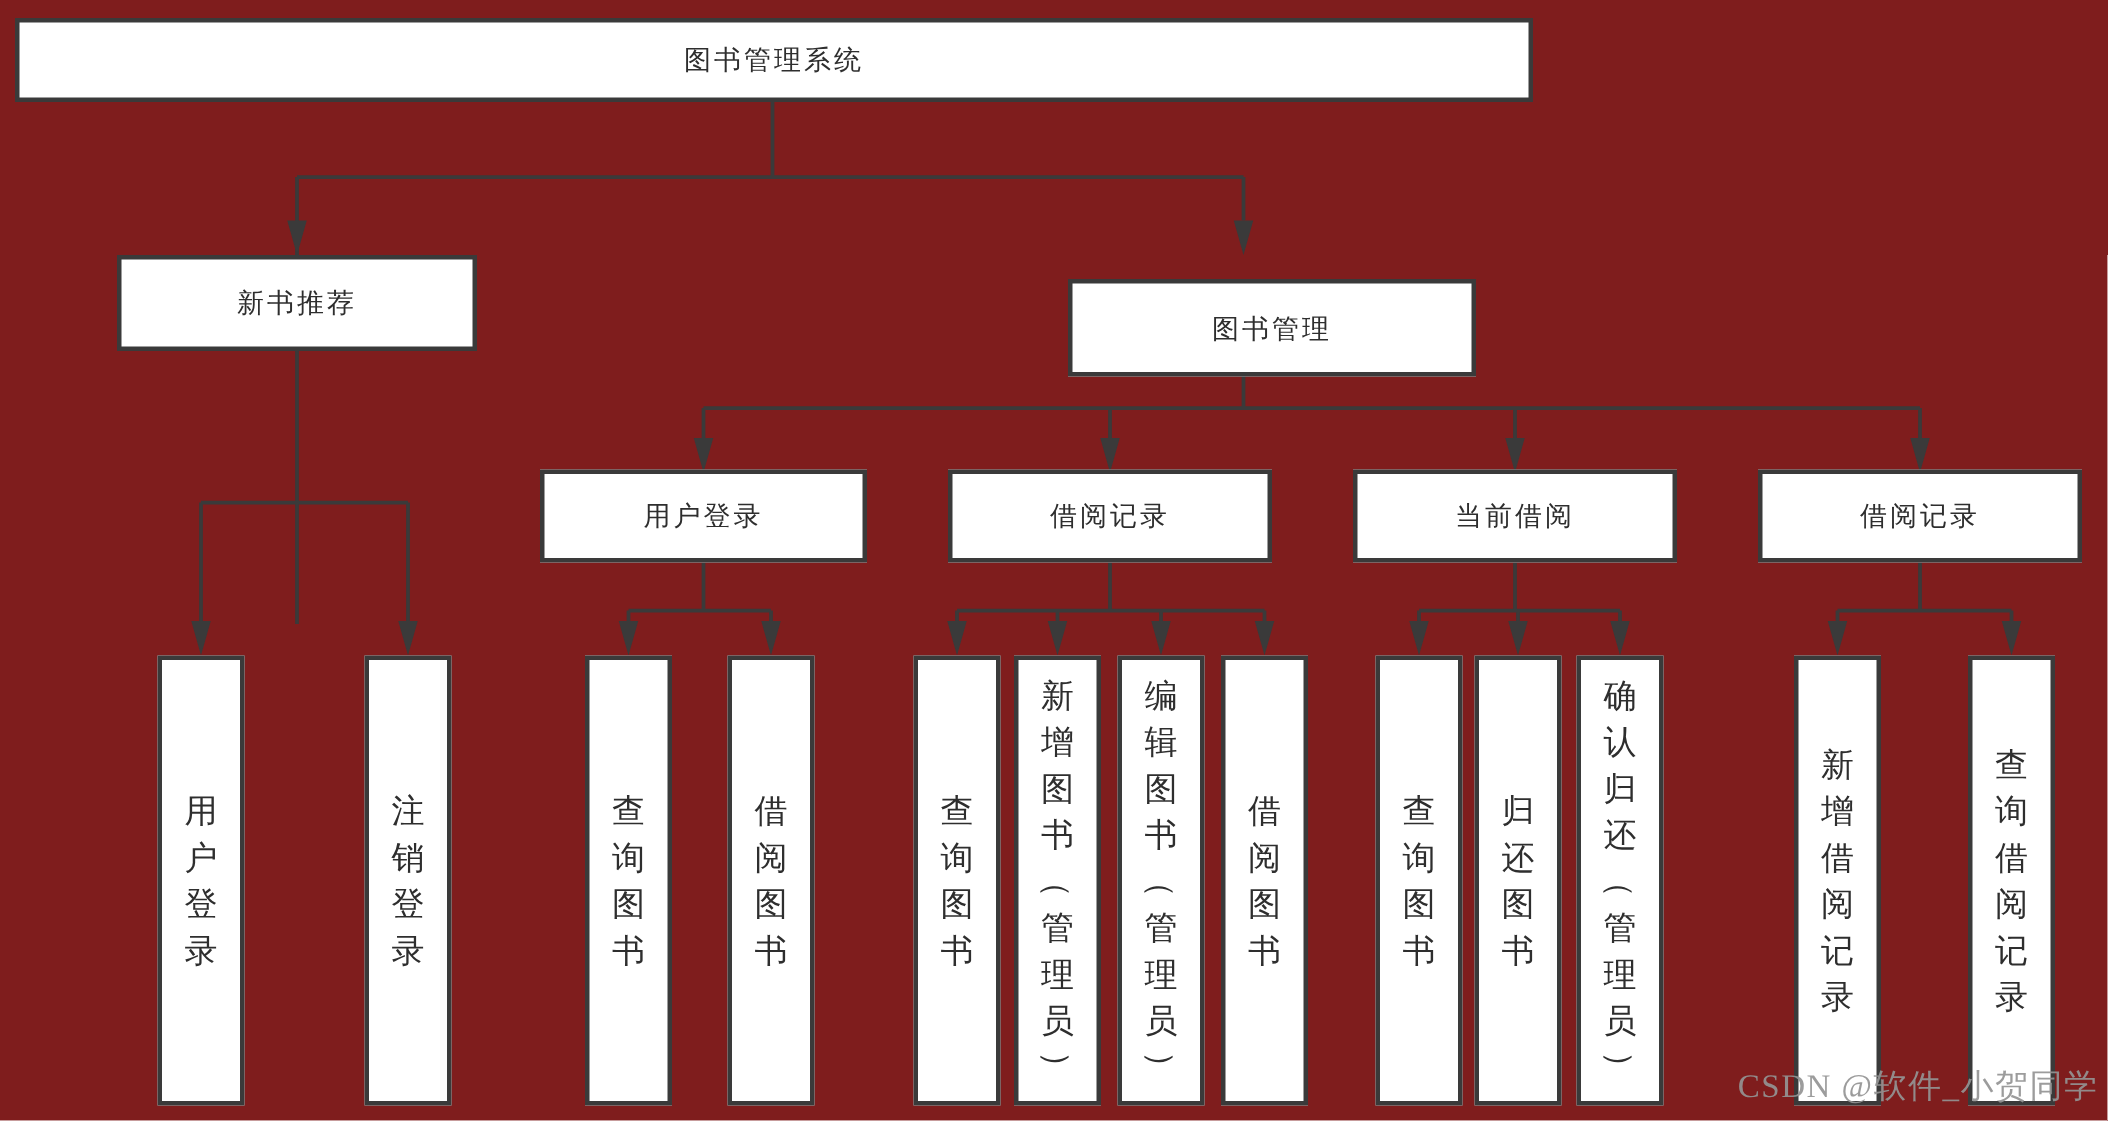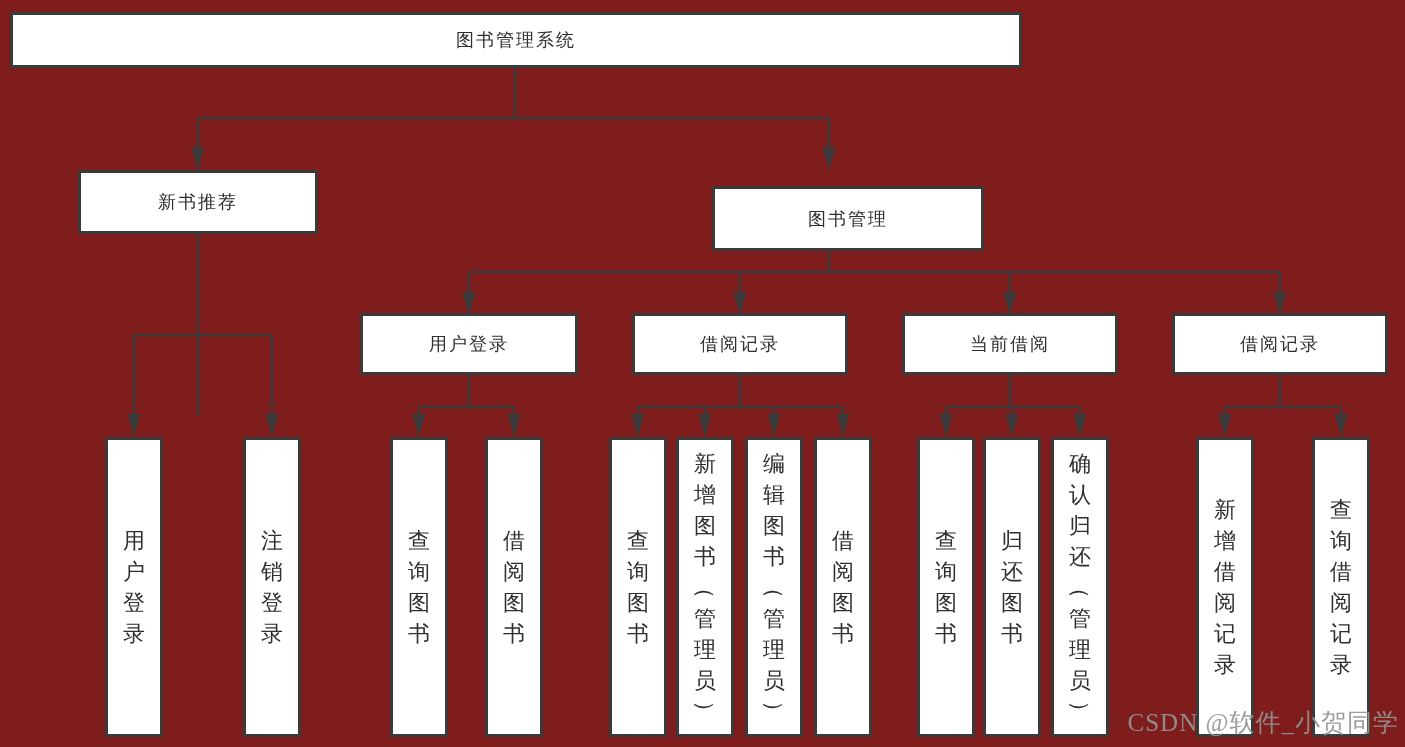--- a/index.html
+++ b/index.html
@@ -50,21 +50,21 @@
     line-height: 31px;
     text-align: center;
   }
   .vlabel .rot {
     transform: rotate(90deg);
   }
   .watermark {
     position: absolute;
     right: 6px;
     bottom: 8px;
-    font-size: 25px;
+    font-size: 22px;
     letter-spacing: 1px;
     color: rgba(148, 148, 148, 0.92);
     white-space: nowrap;
   }
 </style>
 </head>
 <body>
 
 <div class="canvas">
 

